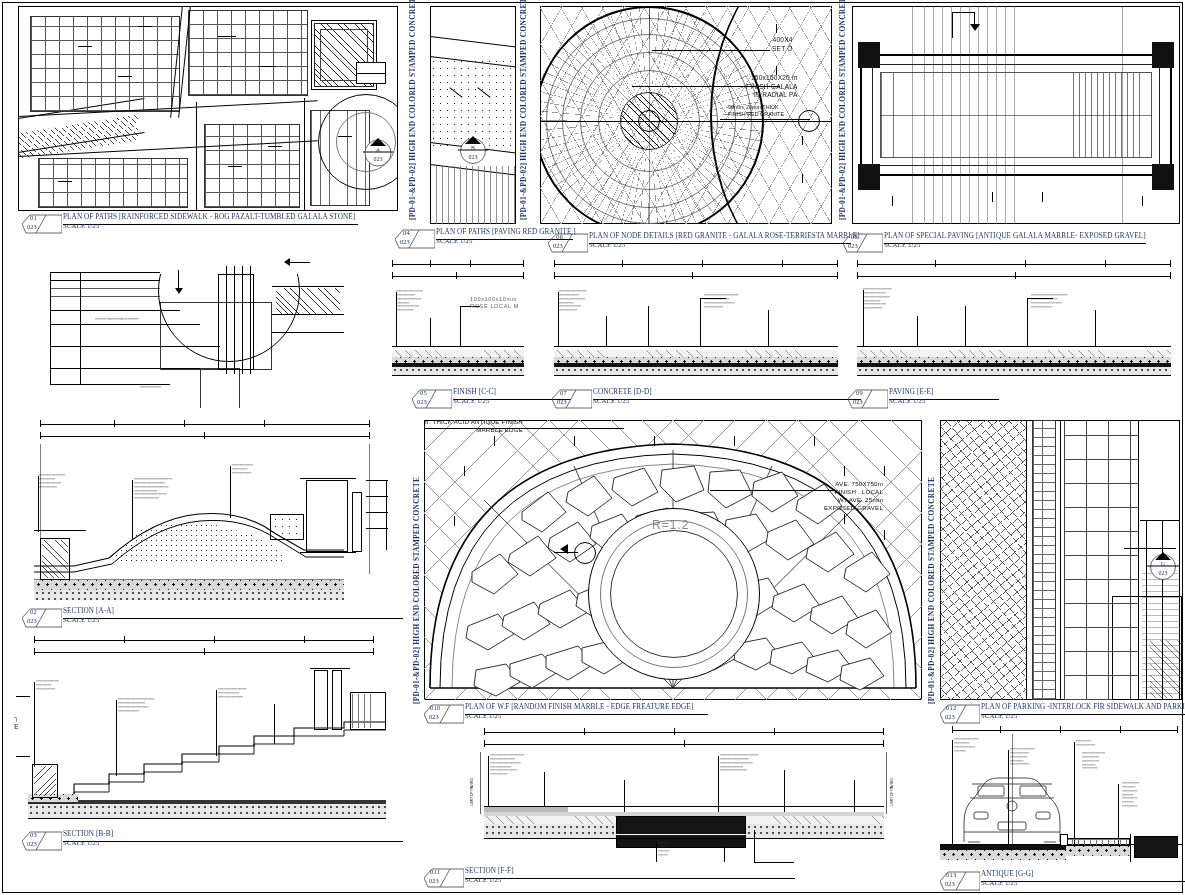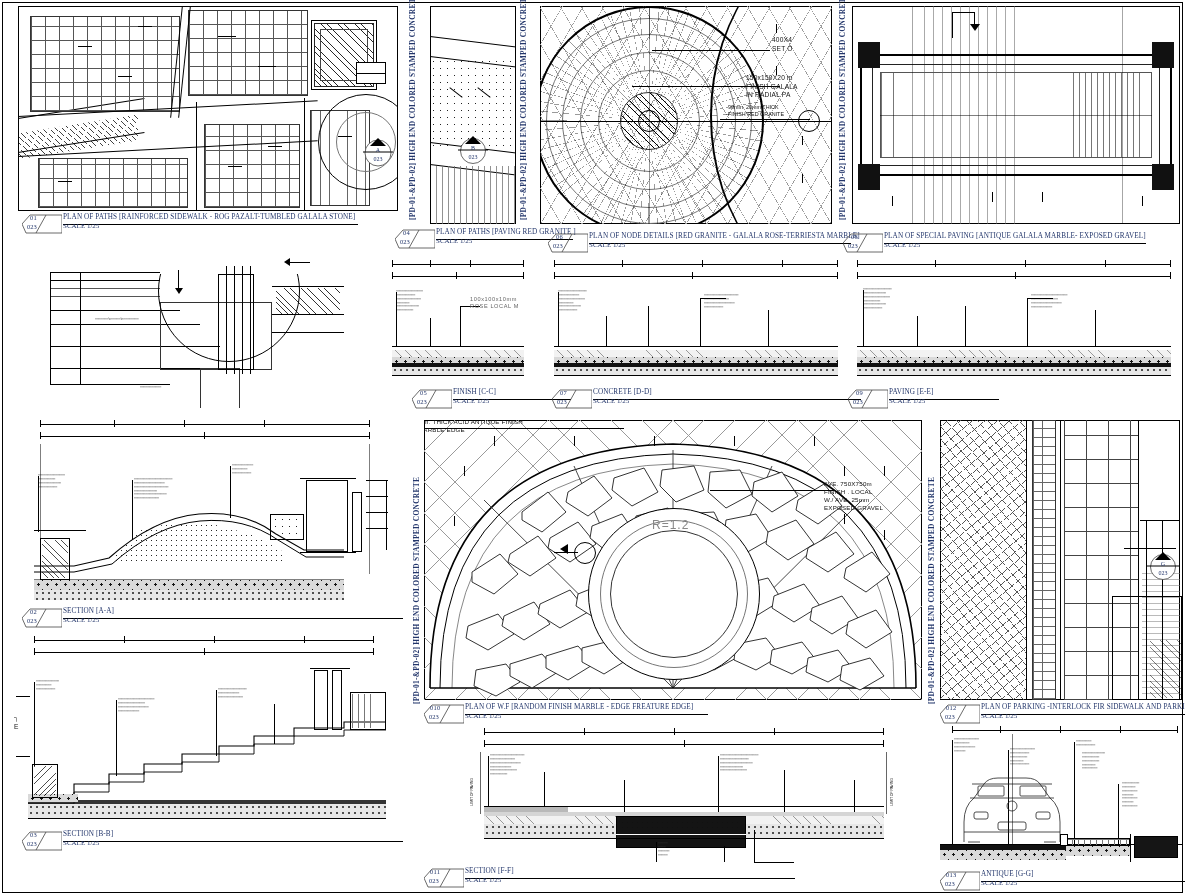--- a/index.html
+++ b/index.html
@@ -52,21 +52,21 @@
   .vcap{position:absolute;writing-mode:vertical-rl;transform:rotate(180deg);
         font-size:7.4px;letter-spacing:.3px;color:#23366b;white-space:nowrap;
         font-family:"Liberation Serif",serif;font-weight:bold;}
 
   
   .anno{position:absolute;font-family:"Liberation Sans",sans-serif;font-size:4px;
         color:#111;line-height:1.25;white-space:pre;letter-spacing:-.1px;}
   .anno6{position:absolute;font-family:"Liberation Sans",sans-serif;font-size:5.4px;
         color:#111;line-height:1.3;white-space:pre;}
   .anno7{position:absolute;font-family:"Liberation Sans",sans-serif;font-size:6.6px;
-        color:#111;line-height:1.3;white-space:pre;letter-spacing:.2px;}
+        color:#111;line-height:1.3;white-space:pre;letter-spacing:.2px;text-align:right;}
   .blur{position:absolute;font-family:"Liberation Sans",sans-serif;font-size:3.2px;
         color:#333;line-height:1.2;white-space:pre;opacity:.88;}
 
   
   .dimline{position:absolute;height:1px;background:#000;}
   .tick{position:absolute;width:1px;height:7px;background:#000;}
 
   
   .wm{position:absolute;left:505px;top:812px;width:230px;height:72px;
       text-align:center;pointer-events:none;}

